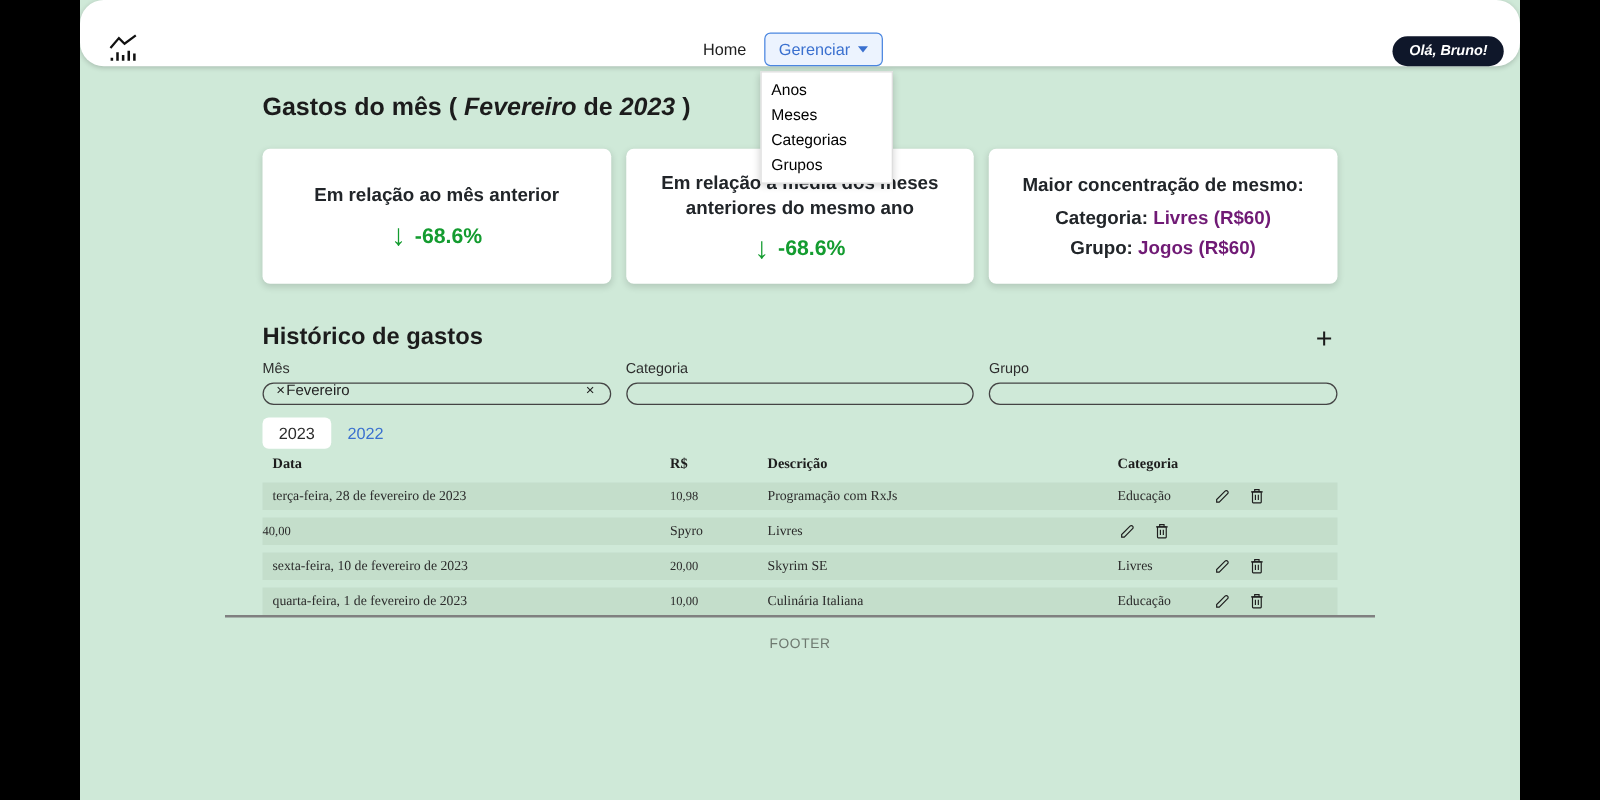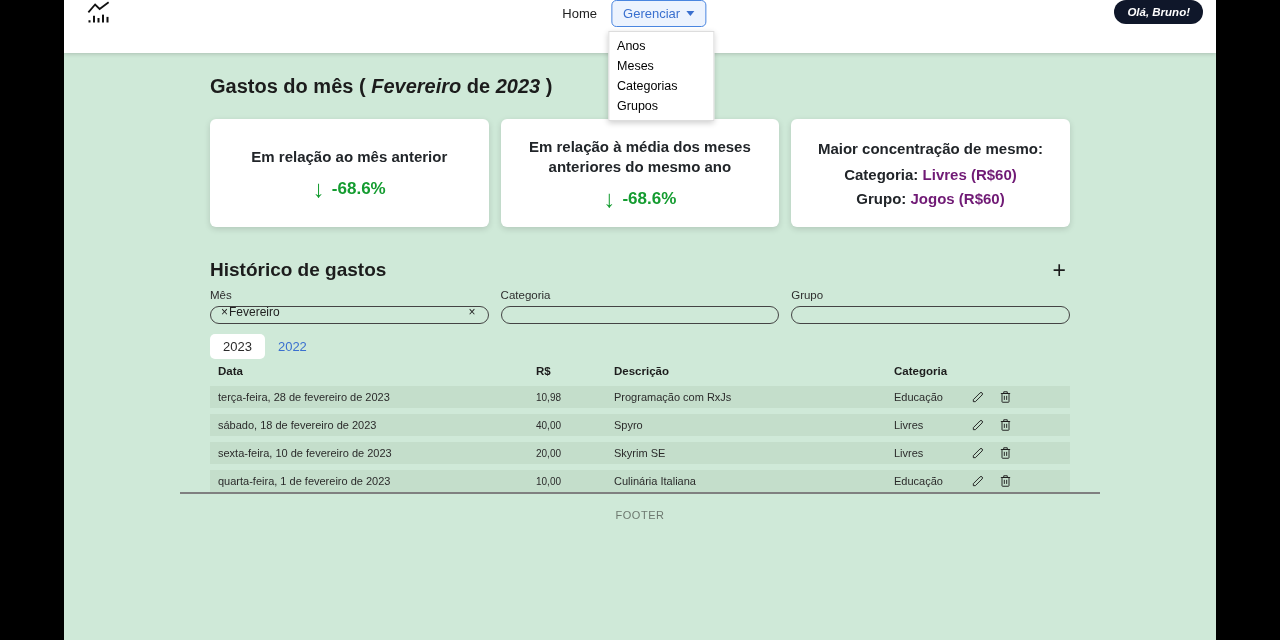--- a/index.html
+++ b/index.html
@@ -1,21 +1,21 @@
 <!DOCTYPE html>
 <html><head>
 <meta charset="utf-8">
 <style>
   * { margin:0; padding:0; box-sizing:border-box; }
   body { font-family:"Liberation Sans", sans-serif; background:#000; }
   .screen { position:relative; width:1280px; height:640px; background:#000; overflow:hidden; }
   .app { position:absolute; left:64px; top:0; width:1152px; height:640px; background:#cfe9d8; overflow:hidden; }
 
   
-  .navbar { position:relative; height:53px; background:#fff; box-shadow:0 1px 4px rgba(0,0,0,.18); display:flex; align-items:flex-start; z-index:5; }
+  .navbar { position:relative; height:53px; background:#fff; box-shadow:0 1px 4px rgba(0,0,0,.18); display:flex; align-items:flex-end; z-index:5;border-radius:19px; }
   .logo { margin-left:21px; display:flex; align-items:center; cursor:pointer; }
   .nav-center { position:absolute; left:50%; transform:translateX(-54%); display:flex; align-items:center; gap:14px; }
   .nav-home { font-size:13px; color:#212121; text-decoration:none; cursor:pointer; }
   .manage-wrap { position:relative; }
   .manage-btn { display:flex; align-items:center; gap:6px; font-family:"Liberation Sans",sans-serif; font-size:13px; color:#3a70cf; background:#ecf3fe; border:1px solid #4a86e0; border-radius:5px; padding:5px 11px; cursor:pointer; }
   .caret { width:0; height:0; border-left:4px solid transparent; border-right:4px solid transparent; border-top:5px solid #3a70cf; }
   .dropdown { position:absolute; top:calc(100% + 4px); left:-3px; width:106px; background:#fff; border:1px solid #ddd; box-shadow:0 2px 6px rgba(0,0,0,.2); padding:4px 0; z-index:10; }
   .dd-item { font-size:12.5px; color:#000000; padding:2px 8px; line-height:16px; cursor:pointer; }
   .greeting { margin-left:auto; margin-right:13px; background:#0f172a; color:#fff; font-family:"Liberation Sans",sans-serif; font-style:italic; font-weight:bold; font-size:11.5px; border:none; border-radius:14px; padding:6px 13px; cursor:pointer; }
 
@@ -44,21 +44,21 @@
   .filter-box { height:18px; border:1.5px solid #444; border-radius:14px; display:flex; align-items:flex-end; padding:4px 10px; cursor:text; }
   .chip { font-size:12px; color:#222; }
   .chip-x { margin-right:1px; }
   .clear-btn { margin-left:auto; font-size:12px; color:#222; cursor:pointer; padding:0 2px; }
 
   .tabs { margin-top:10px; display:flex; align-items:center; }
   .tab { font-size:13px; padding:5px 13px; cursor:pointer; }
   .tab.active { background:#fff; color:#2b2b2b; border-radius:5px; }
   .tab.link { color:#3a70cf; }
 
-  .table { margin-top:2px; }
+  .table { margin-top:2px;font-family:Liberation Serif, serif; }
   .t-head, .t-row { display:grid; grid-template-columns:326px 78px 280px 76px 1fr; align-items:center; }
   .t-head { height:19px; font-size:11.5px; font-weight:bold; color:#1d1d1d; }
   .t-head > div:first-child { padding-left:8px; }
   .t-row { height:22px; background:#c4decb; margin-top:6px; font-size:11px; color:#2b2b2b; }
   .t-row .c-date { padding-left:8px; }
   .c-amount { font-size:10px; }
   .c-icons { display:flex; gap:13px; align-items:center; }
   .icon-btn { background:none; border:none; padding:0; cursor:pointer; width:15px; height:15px; display:flex; align-items:center; justify-content:center; }
 
   
@@ -200,21 +200,20 @@
                     <line x1="3" y1="6" x2="19" y2="6"></line>
                     <path d="M8 6V3h6v3"></path>
                     <line x1="9" y1="10" x2="9" y2="17"></line>
                     <line x1="13" y1="10" x2="13" y2="17"></line>
                   </svg>
                 </button>
             </div>
           </div>
 
           <div class="t-row">
-            <div class="c-date">sábado, 18 de fevereiro de 2023</div>
             <div class="c-amount">40,00</div>
             <div>Spyro</div>
             <div>Livres</div>
             <div class="c-icons">
               <button class="icon-btn">
                   <svg width="14" height="14" viewBox="0 0 24 24" fill="none" stroke="#1d1d1d" stroke-width="1.6">
                     <path d="M4 20h3.5L19 8.5a2.1 2.1 0 0 0-3.5-3.5L4 16.5V20z"></path>
                   </svg>
                 </button>
               <button class="icon-btn">

